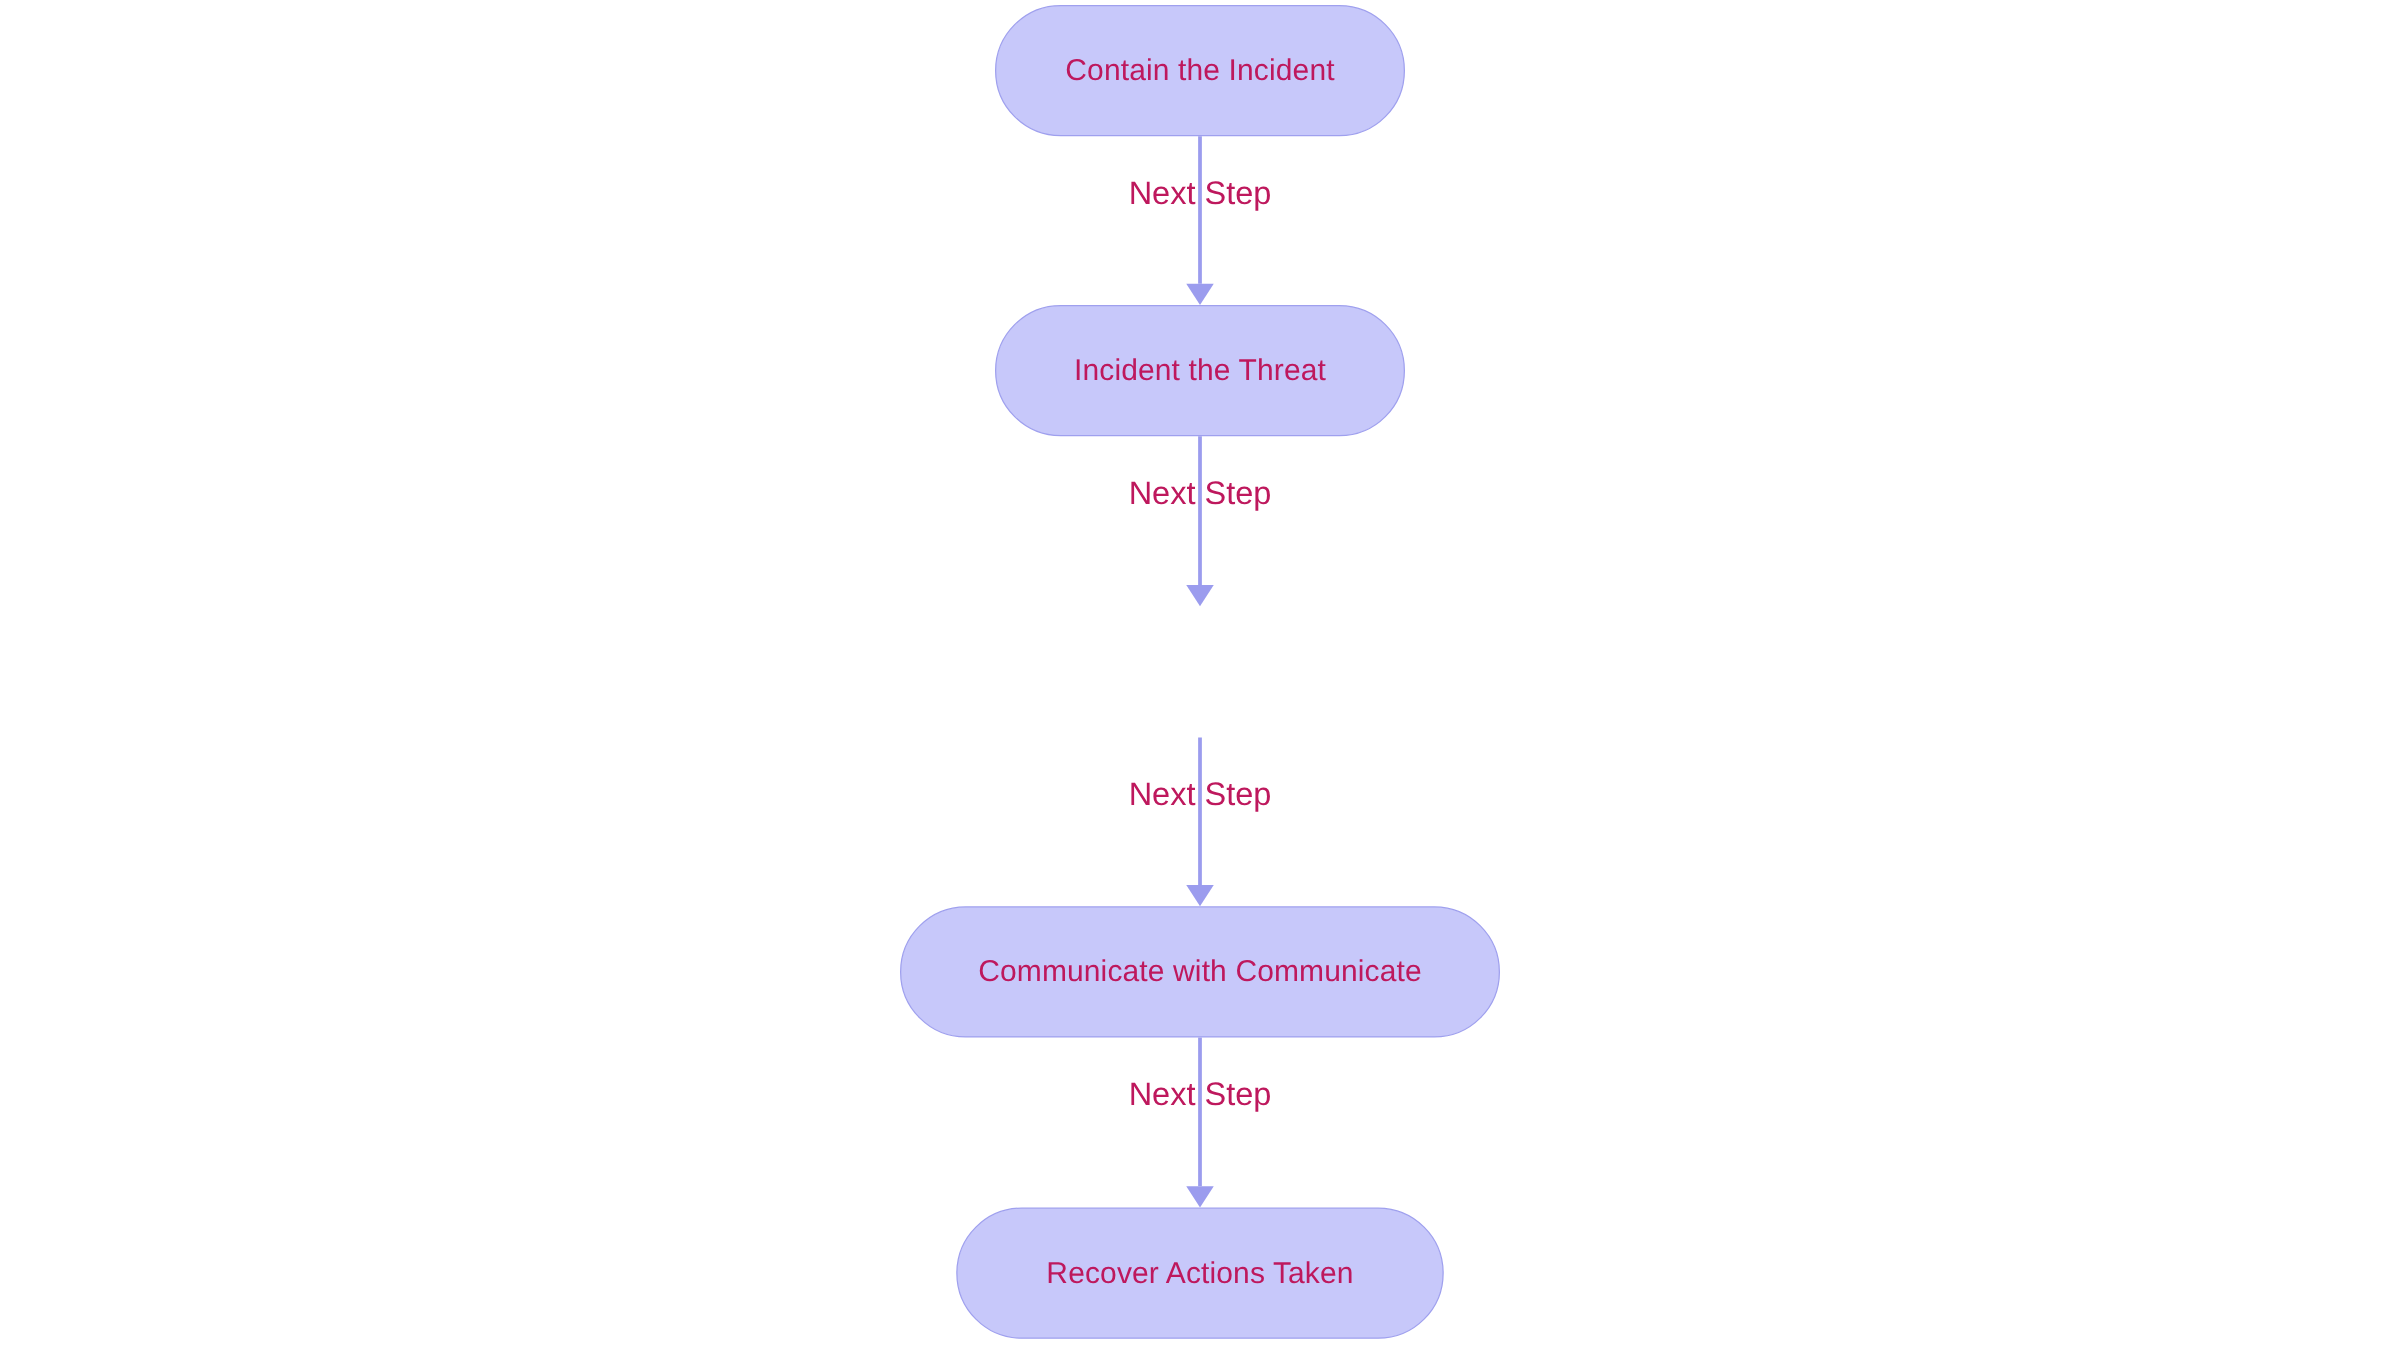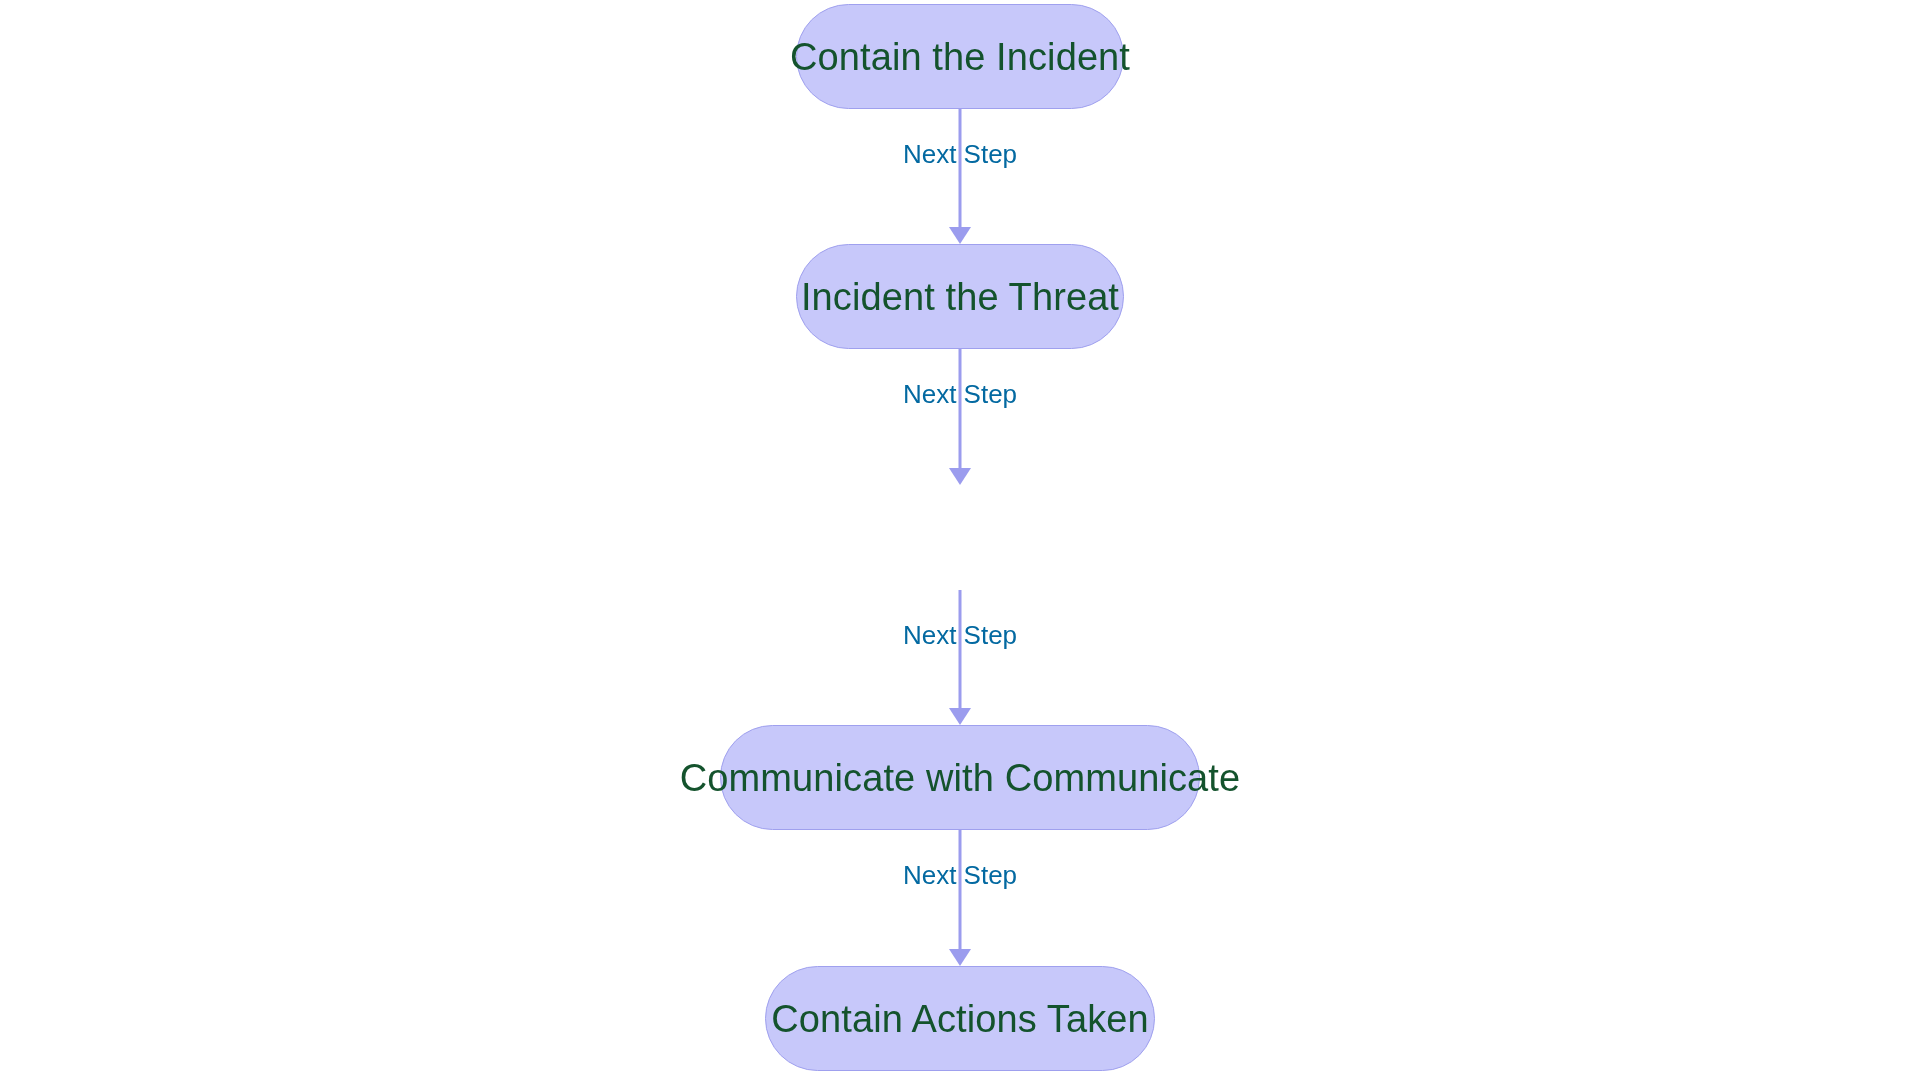--- a/index.html
+++ b/index.html
@@ -31,22 +31,22 @@
     box-sizing: border-box;
     display: flex;
     align-items: center;
     justify-content: center;
     background: #c7c8fa;
     border: 1.5px solid #9fa0ee;
     border-radius: 999px;
     z-index: 2;
   }
   .flow-node .node-label {
-    color: #14532d;
-    font-size: 38px;
+    color: #be185d;
+    font-size: 24px;
     font-weight: 400;
     letter-spacing: 0.1px;
     white-space: nowrap;
     line-height: 1;
   }
 
   
   #node-0 { top: 4px;   width: 328px; }
   #node-1 { top: 244px; width: 328px; }
   #node-2 { top: 485px; width: 295px; }
@@ -76,21 +76,21 @@
     width: 0;
     height: 0;
     border-left: 11px solid transparent;
     border-right: 11px solid transparent;
     border-top: 17px solid #9b9cee;
   }
   .connector-label {
     position: absolute;
     left: 50%;
     transform: translateX(-50%);
-    color: #0369a1;
+    color: #be185d;
     font-size: 26px;
     font-weight: 400;
     white-space: nowrap;
     line-height: 1;
     background: transparent;
     z-index: 3;
   }
 
   
   #connector-0 { top: 109px; height: 135px; }
@@ -149,16 +149,16 @@
     <span class="node-label">Communicate with Communicate</span>
   </div>
 
   <div class="flow-connector" id="connector-3">
     <div class="connector-line"></div>
     <div class="connector-arrowhead"></div>
     <span class="connector-label">Next Step</span>
   </div>
 
   <div class="flow-node" id="node-4">
-    <span class="node-label">Contain Actions Taken</span>
+    <span class="node-label">Recover Actions Taken</span>
   </div>
 
 </div>
 
 </body></html>

